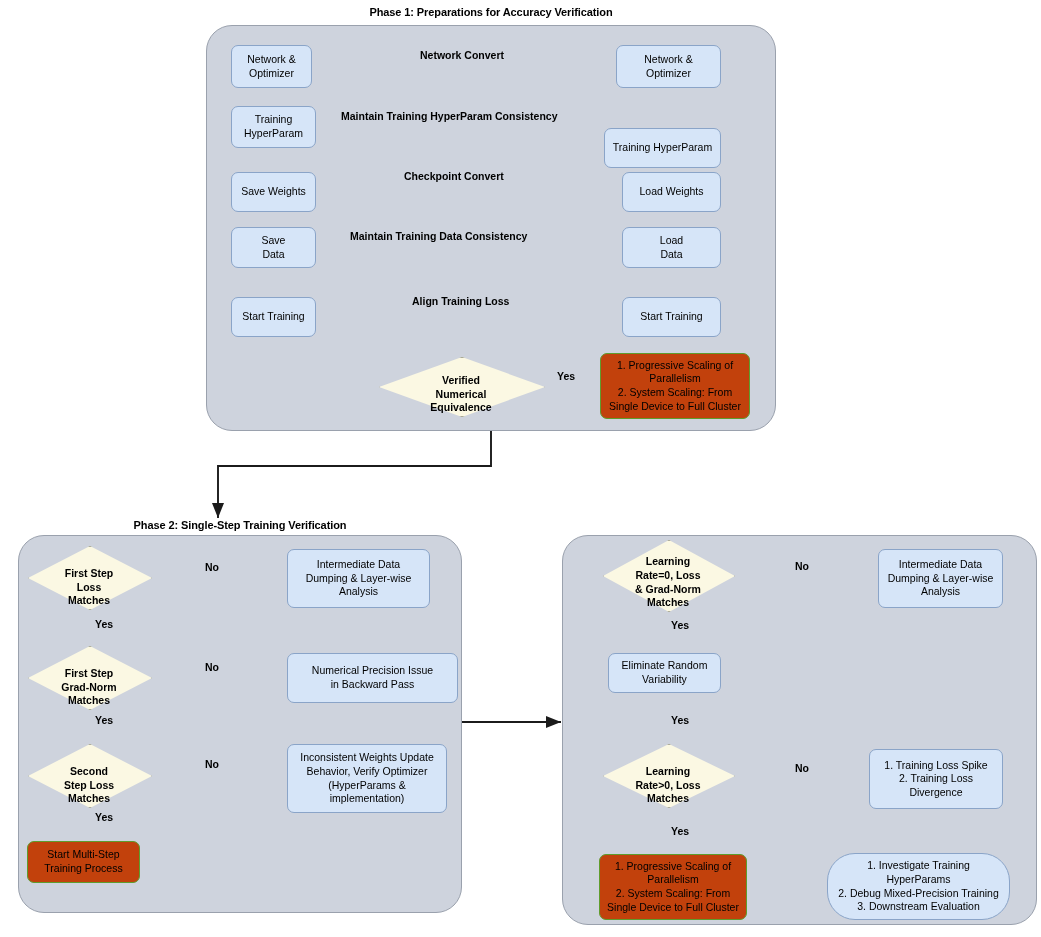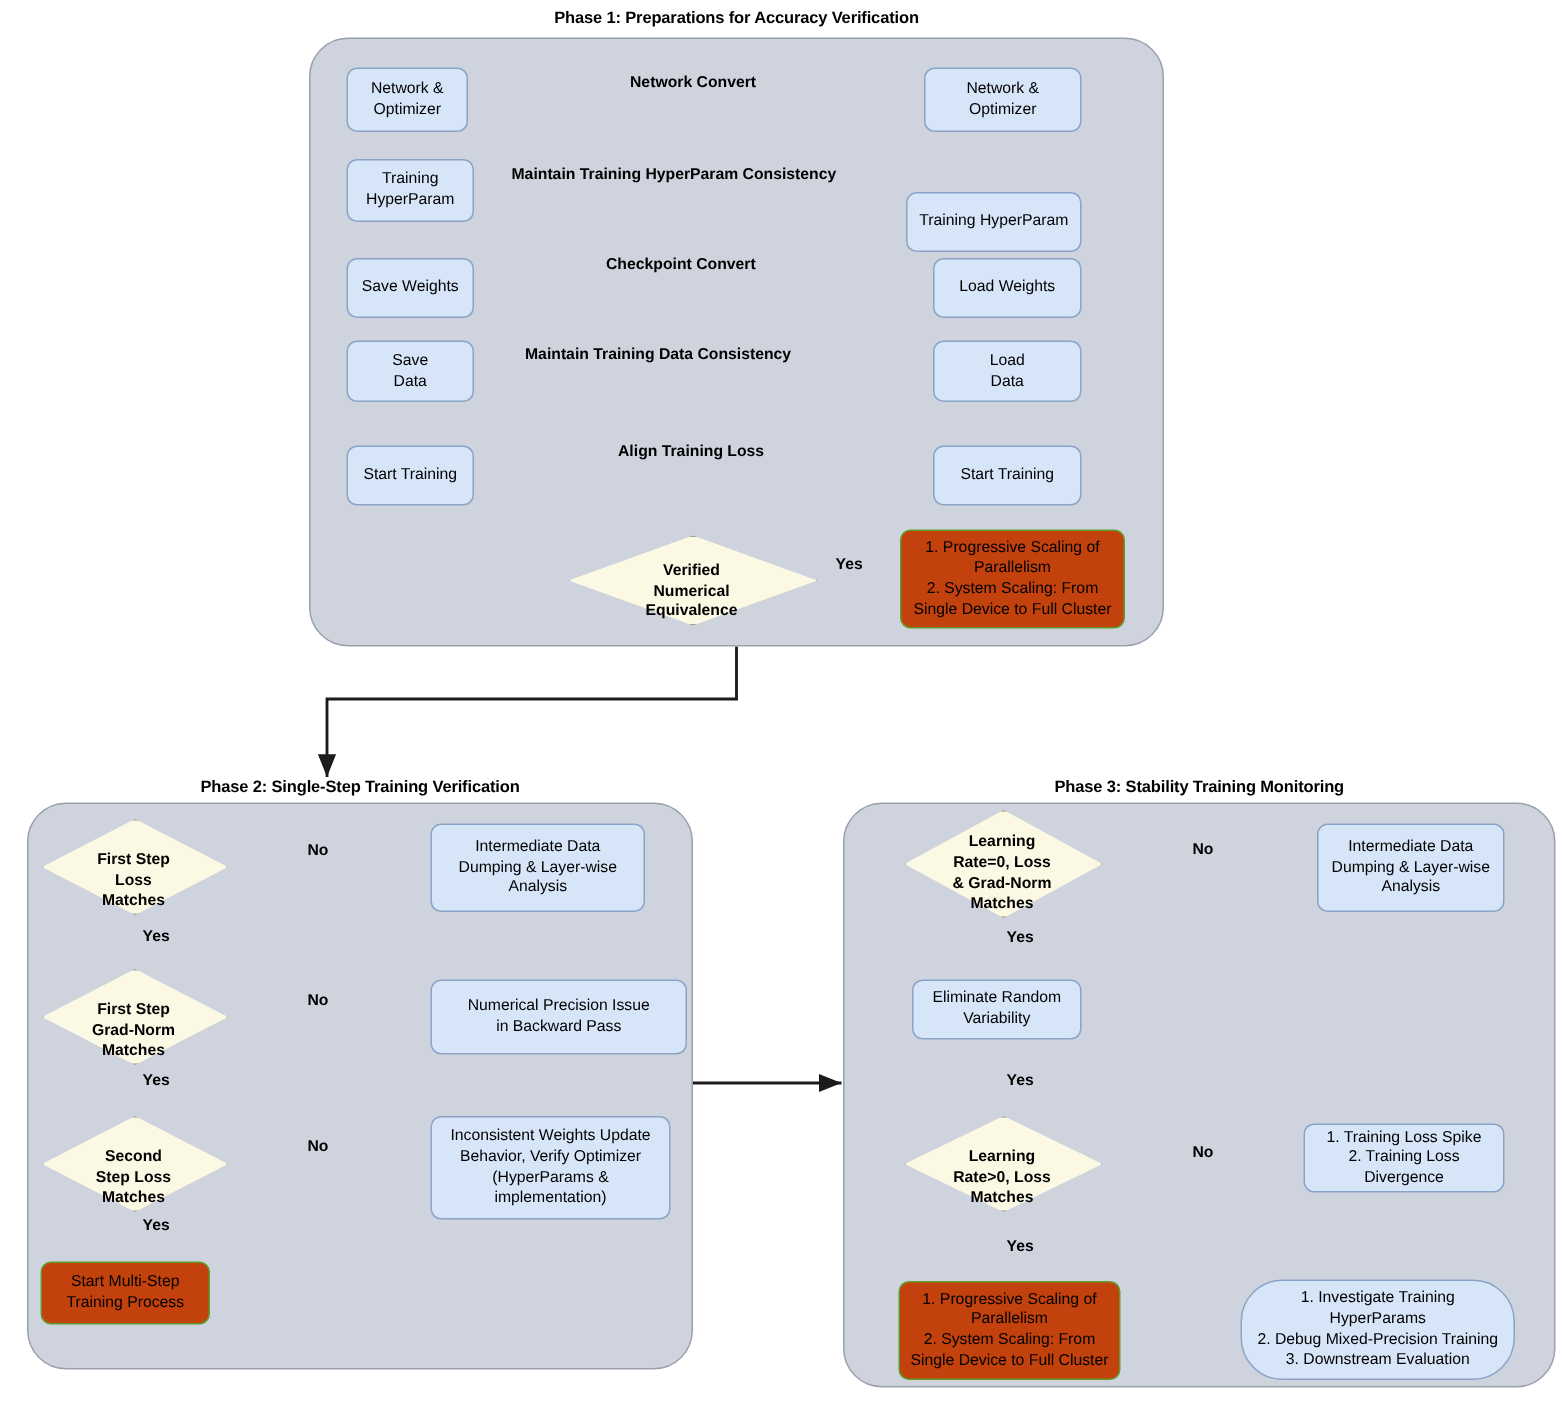--- a/index.html
+++ b/index.html
@@ -135,35 +135,34 @@
   <div class="node proc" style="left:287px;top:744px;width:160px;height:69px;">Inconsistent Weights Update<br>Behavior, Verify Optimizer<br>(HyperParams &amp;<br>implementation)</div>
   <div class="node green" style="left:27px;top:841px;width:113px;height:42px;">Start Multi-Step<br>Training Process</div>
 
   <div class="edgelbl" style="left:205px;top:561px;">No</div>
   <div class="edgelbl" style="left:205px;top:661px;">No</div>
   <div class="edgelbl" style="left:205px;top:758px;">No</div>
   <div class="edgelbl" style="left:95px;top:618px;">Yes</div>
   <div class="edgelbl" style="left:95px;top:714px;">Yes</div>
   <div class="edgelbl" style="left:95px;top:811px;">Yes</div>
 
-  <div class="phase-title" style="left:562px;top:519px;width:475px;">Phase 3: Stability Training Monitoring</div>
   <div class="panel" style="left:562px;top:535px;width:475px;height:390px;"></div>
 
   <div class="diamond" style="left:603px;top:540px;width:130px;height:70px;">
     <div class="dshape"></div>
     <div class="dtext">Learning<br>Rate=0, Loss<br>&amp; Grad-Norm<br>Matches</div>
   </div>
   <div class="node proc" style="left:608px;top:653px;width:113px;height:36px;">Eliminate Random<br>Variability</div>
   <div class="diamond" style="left:603px;top:744px;width:130px;height:62px;">
     <div class="dshape"></div>
     <div class="dtext">Learning<br>Rate&gt;0, Loss<br>Matches</div>
   </div>
 
   <div class="node proc" style="left:878px;top:549px;width:125px;height:59px;">Intermediate Data<br>Dumping &amp; Layer-wise<br>Analysis</div>
-  <div class="node proc" style="left:869px;top:749px;width:134px;height:46px;">1. Training Loss Spike<br>2. Training Loss<br>Divergence</div>
+  <div class="node proc" style="left:869px;top:749px;width:134px;height:60px;">1. Training Loss Spike<br>2. Training Loss<br>Divergence</div>
   <div class="node proc" style="left:827px;top:853px;width:183px;height:67px;border-radius:28px;">1. Investigate Training<br>HyperParams<br>2. Debug Mixed-Precision Training<br>3. Downstream Evaluation</div>
   <div class="node green" style="left:599px;top:854px;width:148px;height:66px;">1. Progressive Scaling of<br>Parallelism<br>2. System Scaling: From<br>Single Device to Full Cluster</div>
 
   <div class="edgelbl" style="left:795px;top:560px;">No</div>
   <div class="edgelbl" style="left:795px;top:762px;">No</div>
   <div class="edgelbl" style="left:671px;top:619px;">Yes</div>
   <div class="edgelbl" style="left:671px;top:714px;">Yes</div>
   <div class="edgelbl" style="left:671px;top:825px;">Yes</div>
 
 </div>

